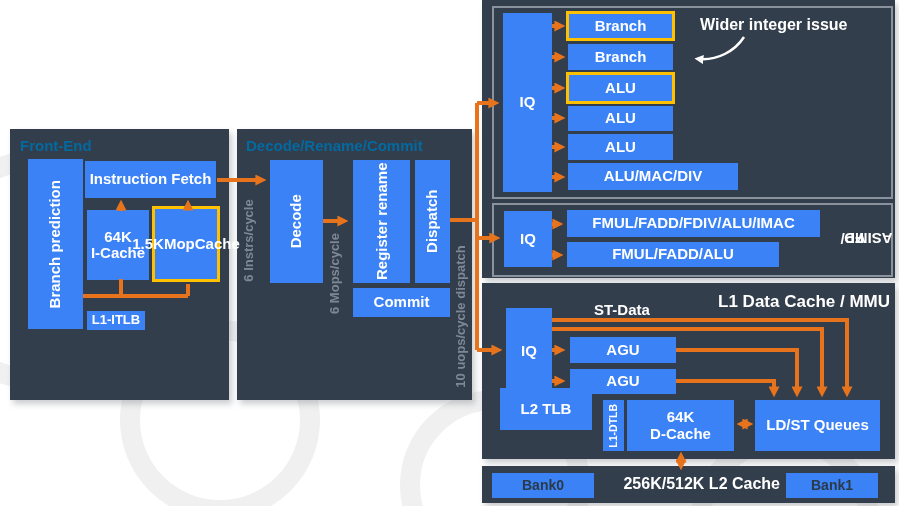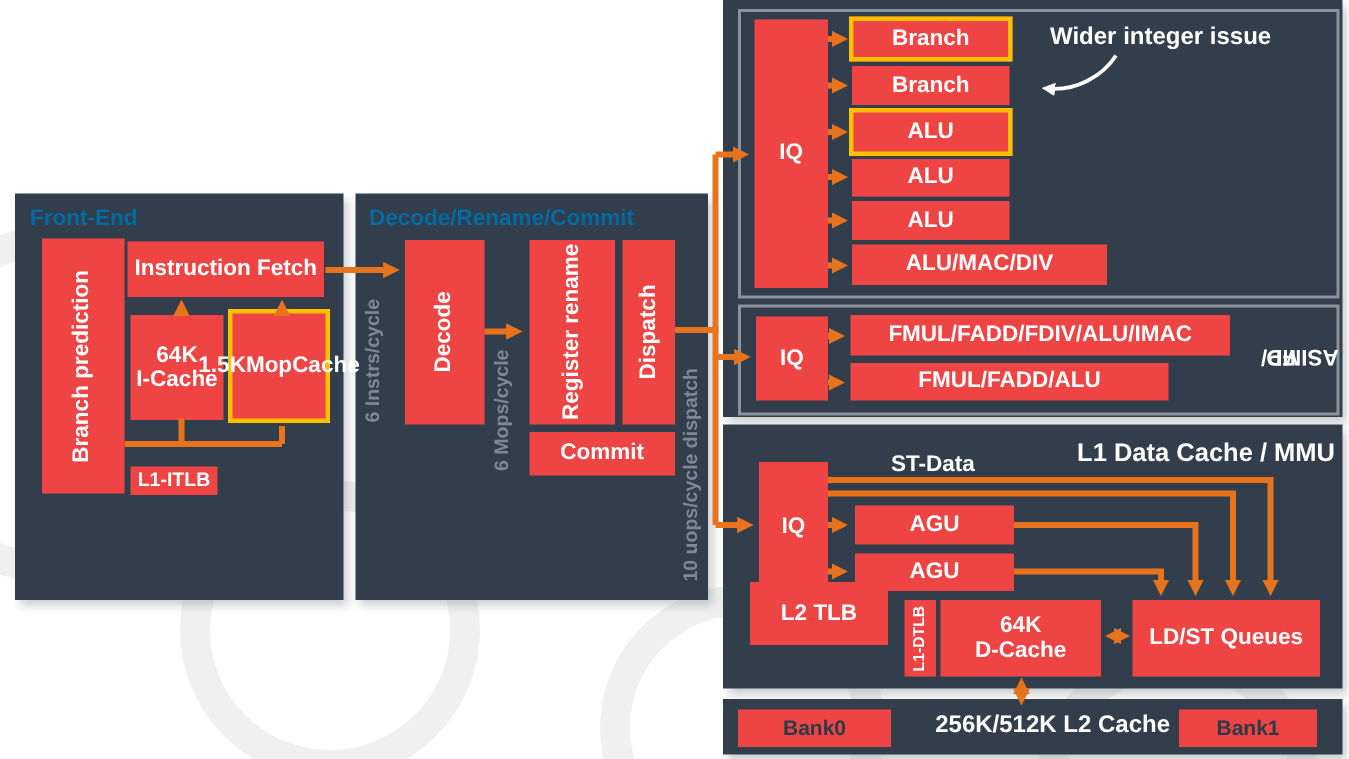--- a/index.html
+++ b/index.html
@@ -4,21 +4,21 @@
 <style>
   html,body{margin:0;padding:0;background:#ffffff;}
   #screen{position:relative;width:899px;height:506px;overflow:hidden;background:#ffffff;
           font-family:"Liberation Sans",sans-serif;}
   
   .wm{position:absolute;border-radius:50%;border:20px solid #f0f0f0;z-index:0;}
   
   .panel{position:absolute;background:#333e4c;z-index:1;box-shadow:3px 4px 6px rgba(140,145,150,.45);}
   .inner{position:absolute;border:2px solid #8a939d;z-index:2;}
   
-  .b{position:absolute;background:#ef4444;color:#ffffff;font-weight:bold;font-size:15px;
+  .b{position:absolute;background:#3b82f6;color:#ffffff;font-weight:bold;font-size:15px;
      display:flex;align-items:center;justify-content:center;text-align:center;z-index:3;
      box-sizing:border-box;line-height:1.1;}
   .yb{border:3px solid #ffc000;}
   .vt span{transform:rotate(-90deg);white-space:nowrap;display:block;}
   .gray-vt{position:absolute;display:flex;align-items:center;justify-content:center;z-index:3;
            color:#7e8894;font-size:13px;font-weight:bold;}
   .gray-vt span{transform:rotate(-90deg);white-space:nowrap;}
   .ptitle{position:absolute;color:#0369a1;font-weight:bold;font-size:15px;z-index:3;white-space:nowrap;}
   .wtitle{position:absolute;color:#ffffff;font-weight:bold;z-index:3;white-space:nowrap;}
   svg.overlay{position:absolute;left:0;top:0;z-index:10;pointer-events:none;}

